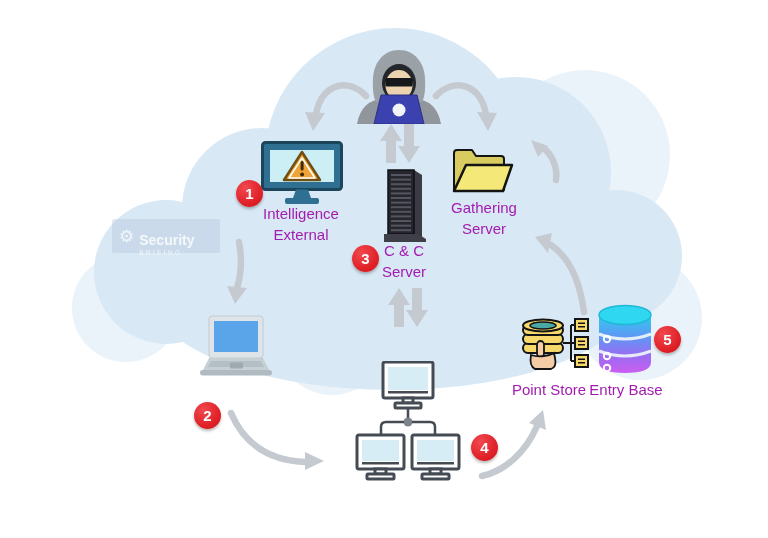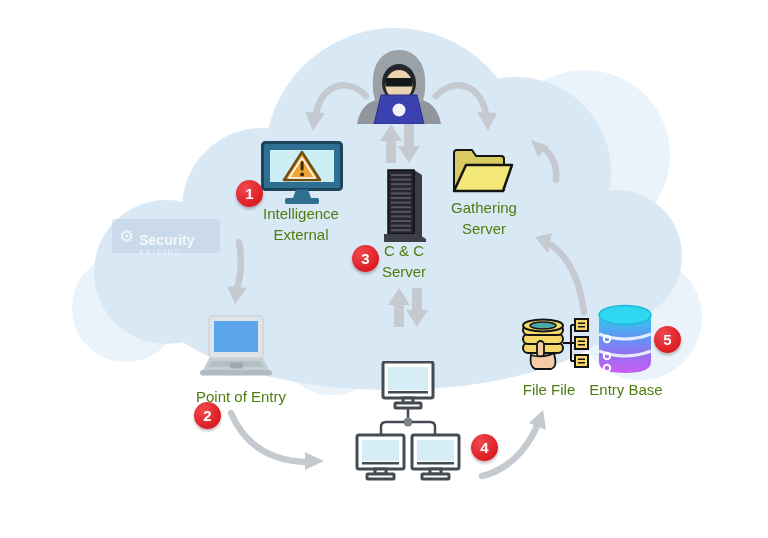--- a/index.html
+++ b/index.html
@@ -3,21 +3,21 @@
 <meta charset="utf-8">
 <style>
   html,body{margin:0;padding:0;background:#fff;}
   .stage{
     position:relative;width:768px;height:538px;background:#ffffff;overflow:hidden;
     font-family:"Liberation Sans",sans-serif;
   }
   .abs{position:absolute;}
   .label{
     position:absolute;transform:translateX(-50%);text-align:center;
-    font-size:15px;line-height:21px;color:#4d7c0f;white-space:nowrap;
+    font-size:15px;line-height:21px;color:#a21caf;white-space:nowrap;
   }
   .badge{
     position:absolute;width:27px;height:27px;border-radius:50%;
     background:radial-gradient(circle at 35% 30%, #f0494f 0%, #df1f26 65%, #c9151c 100%);
     color:#fff;font-weight:bold;font-size:15px;
     display:flex;align-items:center;justify-content:center;
     box-shadow:0 2px 3px rgba(0,0,0,.28);
   }
   .watermark{
     position:absolute;left:112px;top:219px;width:108px;height:34px;
@@ -242,22 +242,21 @@
     <span style="display:block">External</span>
   </div>
   <div class="label" style="left:404px;top:240px">
     <span style="display:block">C &amp; C</span>
     <span style="display:block">Server</span>
   </div>
   <div class="label" style="left:484px;top:197px">
     <span style="display:block">Gathering</span>
     <span style="display:block">Server</span>
   </div>
-  <div class="label" style="left:241px;top:386px">Point of Entry</div>
-  <div class="label" style="left:549px;top:379px">File File</div>
+  <div class="label" style="left:549px;top:379px">Point Store</div>
   <div class="label" style="left:626px;top:379px">Entry Base</div>
 
   <div class="badge" style="left:236px;top:180px">1</div>
   <div class="badge" style="left:194px;top:402px">2</div>
   <div class="badge" style="left:352px;top:245px">3</div>
   <div class="badge" style="left:471px;top:434px">4</div>
   <div class="badge" style="left:654px;top:326px">5</div>
 
 </div>
 

